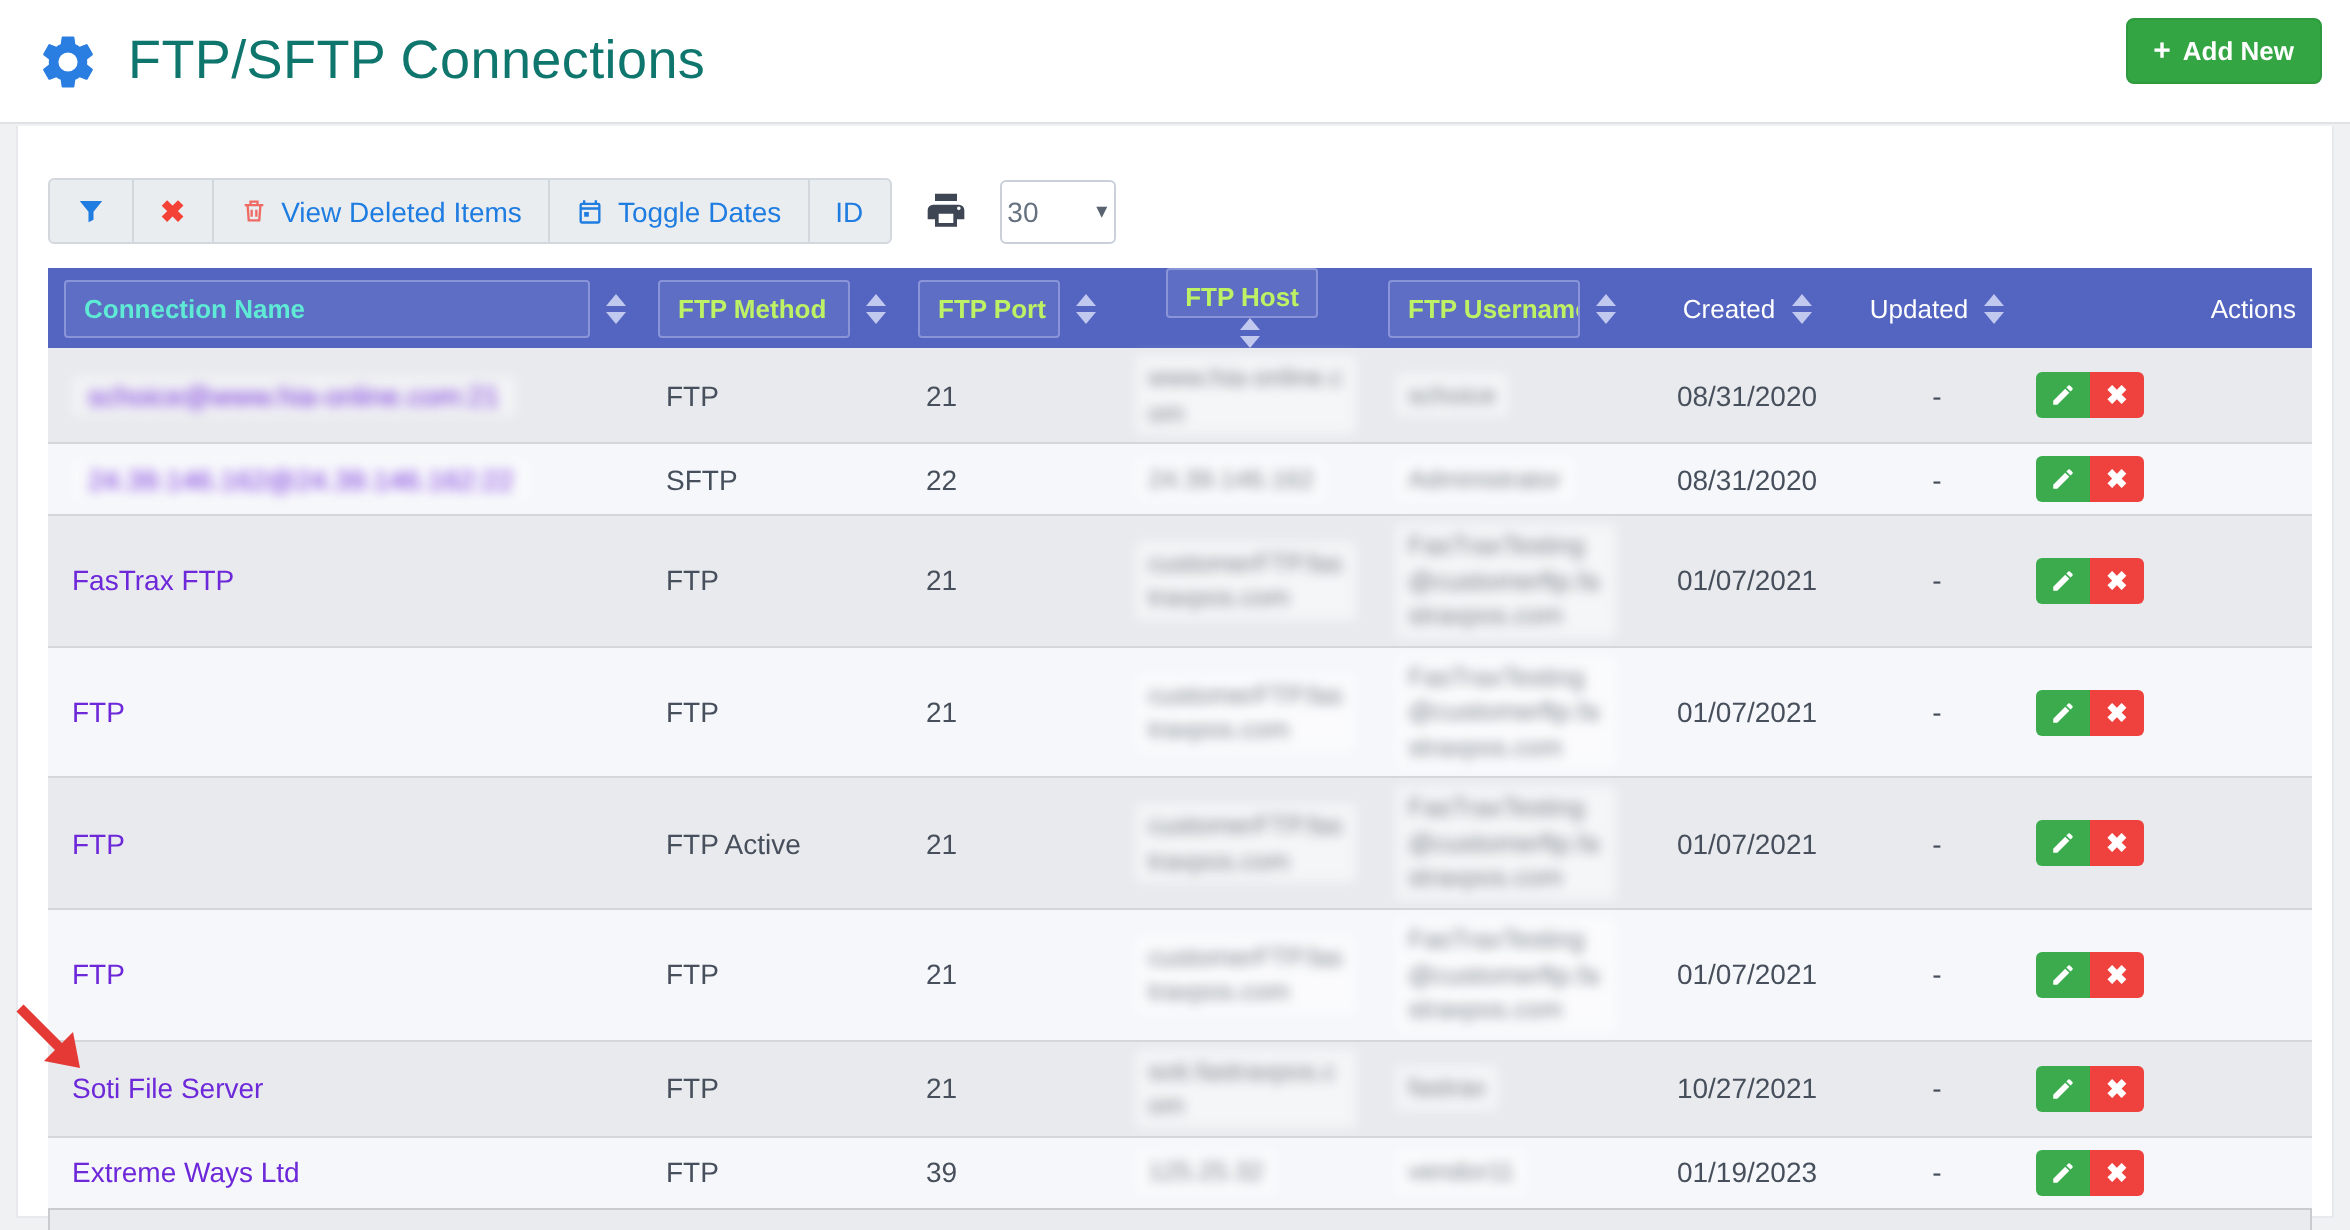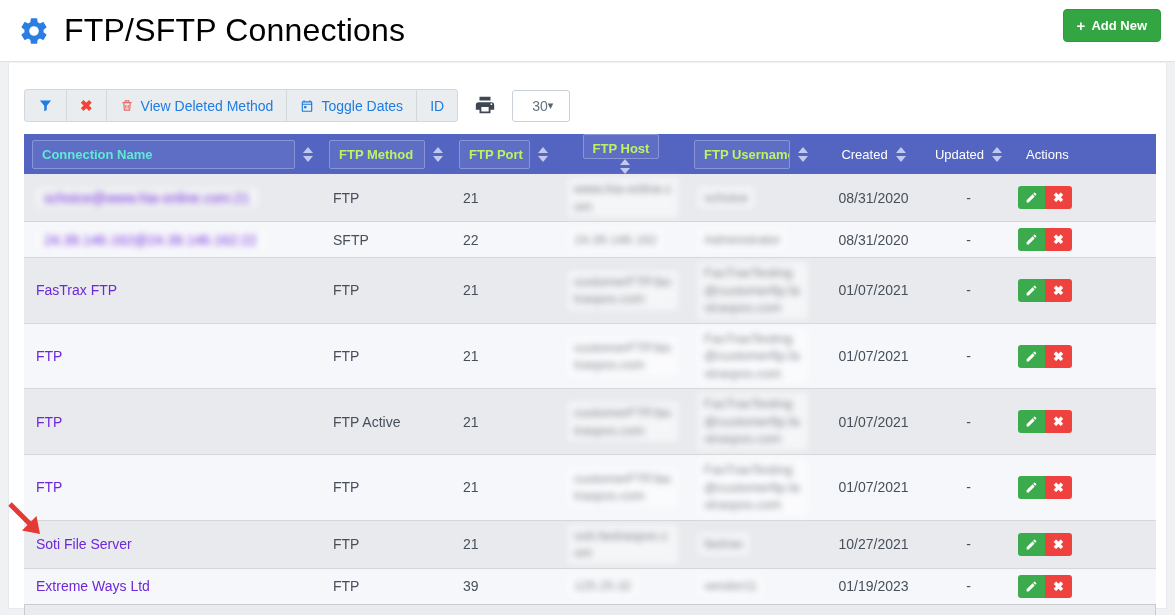--- a/index.html
+++ b/index.html
@@ -10,21 +10,21 @@
     font-family:"Liberation Sans", sans-serif;
   }
 
   
   .topbar {
     position:relative; height:62px; background:#ffffff;
     border-bottom:1px solid #e0e2e6;
     display:flex; align-items:center; padding-left:18px;
   }
   .gear { width:32px; height:32px; }
-  .page-title { font-size:32px; color:#000000; margin-left:14px; letter-spacing:.2px; }
+  .page-title { font-size:27px; color:#0f766e; margin-left:14px; letter-spacing:.2px; }
   .add-new {
     position:absolute; top:9px; right:14px;
     background:#33a643; color:#fff; font-weight:bold; font-size:13px;
     border:1px solid #2e9a3d; border-radius:4px; padding:8px 13px;
     display:flex; align-items:center; gap:6px; cursor:pointer;
   }
   .add-new .plus { font-size:15px; font-weight:bold; line-height:10px; }
 
   
   .card {
@@ -41,21 +41,21 @@
     height:33px; padding:0 13px; display:flex; align-items:center; gap:7px;
     color:#1f7ce0; font-size:14px; cursor:pointer; white-space:nowrap;
   }
   .tbtn:first-child { border-radius:3px 0 0 3px; margin-left:0; }
   .tbtn:last-child  { border-radius:0 3px 3px 0; }
   .tbtn .x-glyph { color:#f44336; font-weight:bold; font-size:15px; }
   .print-btn { margin-left:16px; background:none; border:none; cursor:pointer; padding:0; display:flex; }
   .select-box {
     margin-left:16px; width:58px; height:32px; background:#fff;
     border:1px solid #c9d0d8; border-radius:3px; color:#667180; font-size:14px;
-    display:flex; align-items:center; justify-content:space-between; padding:0 19px; cursor:pointer;
+    display:flex; align-items:center; justify-content:space-between; padding:0 3px; cursor:pointer;
   }
   .select-box .chev { font-size:11px; color:#596270; }
 
   
   .table { width:1132px; margin-top:12px; font-size:14px; }
   .thead { display:flex; background:#5465c1; height:40px; }
   .th { display:flex; align-items:center; padding:0 8px; }
   .th-box {
     flex:1; border:1px solid #8a94d8; background:rgba(255,255,255,0.06);
     border-radius:2px; padding:6px 9px; font-size:13px; font-weight:bold;
@@ -64,21 +64,21 @@
   .th-box.bright { color:#5eead4; }
   .th-label { color:#ffffff; font-weight:normal; font-size:13px; }
   .th.centered { justify-content:center; }
   .th.actions-h { padding-left:20px; }
   .sort { display:inline-flex; flex-direction:column; gap:3px; margin-left:8px; flex:0 0 auto; }
   .sort i { display:block; width:0; height:0; border-left:5px solid transparent; border-right:5px solid transparent; }
   .sort .up   { border-bottom:6px solid #c2c9ef; }
   .sort .down { border-top:6px solid #c2c9ef; }
 
   .c0{width:297px;} .c1{width:130px;} .c2{width:105px;} .c3{width:130px;flex-direction:column;}
-  .c4{width:130px;} .c5{width:115px;} .c6{width:75px;}  .c7{width:150px;}
+  .c4{width:130px;} .c5{width:115px;} .c6{width:75px;}  .c7{width:150px;justify-content:flex-end;}
 
   .tr { display:flex; min-height:36px; border-bottom:1px solid #d4d6d9; align-items:center; }
   .tr.tall { min-height:62px; }
   .tr.shade { background:#e8eaed; }
   .tr.lite  { background:#f5f7fa; }
   .td { padding:4px 8px 4px 12px; color:#464f5b; }
   .td.centered { text-align:center; padding:4px 0; }
   .name-link { color:#6d28d9; text-decoration:none; cursor:pointer; font-size:14px; }
   .small-wrap { font-size:13px; line-height:1.35; word-break:break-all; display:inline-block; max-width:112px; color:#7d848e; }
   .blur { filter:blur(3px); background:rgba(255,255,255,0.55); border-radius:2px; padding:2px 6px; }
@@ -122,21 +122,21 @@
           <path fill="#1f7ce0" d="M3 4h18l-7 8.5V19l-4 2v-8.5L3 4z"></path>
         </svg>
       </button>
       <button class="tbtn">
         <span class="x-glyph">✖</span>
       </button>
       <button class="tbtn">
         <svg width="14" height="15" viewBox="0 0 24 24">
           <path fill="none" stroke="#ef6a63" stroke-width="2" d="M4 7h16M9 7V4h6v3M6.5 7l1 13h9l1-13M10 11v6M14 11v6"></path>
         </svg>
-        <span>View Deleted Method</span>
+        <span>View Deleted Items</span>
       </button>
       <button class="tbtn">
         <svg width="14" height="14" viewBox="0 0 24 24">
           <path fill="#1f7ce0" d="M19 4h-1V2h-2v2H8V2H6v2H5a2 2 0 0 0-2 2v14a2 2 0 0 0 2 2h14a2 2 0 0 0 2-2V6a2 2 0 0 0-2-2zm0 16H5V10h14v10zM5 8V6h14v2H5zm2 4h4v4H7v-4z"></path>
         </svg>
         <span>Toggle Dates</span>
       </button>
       <button class="tbtn">
         <span>ID</span>
       </button>

